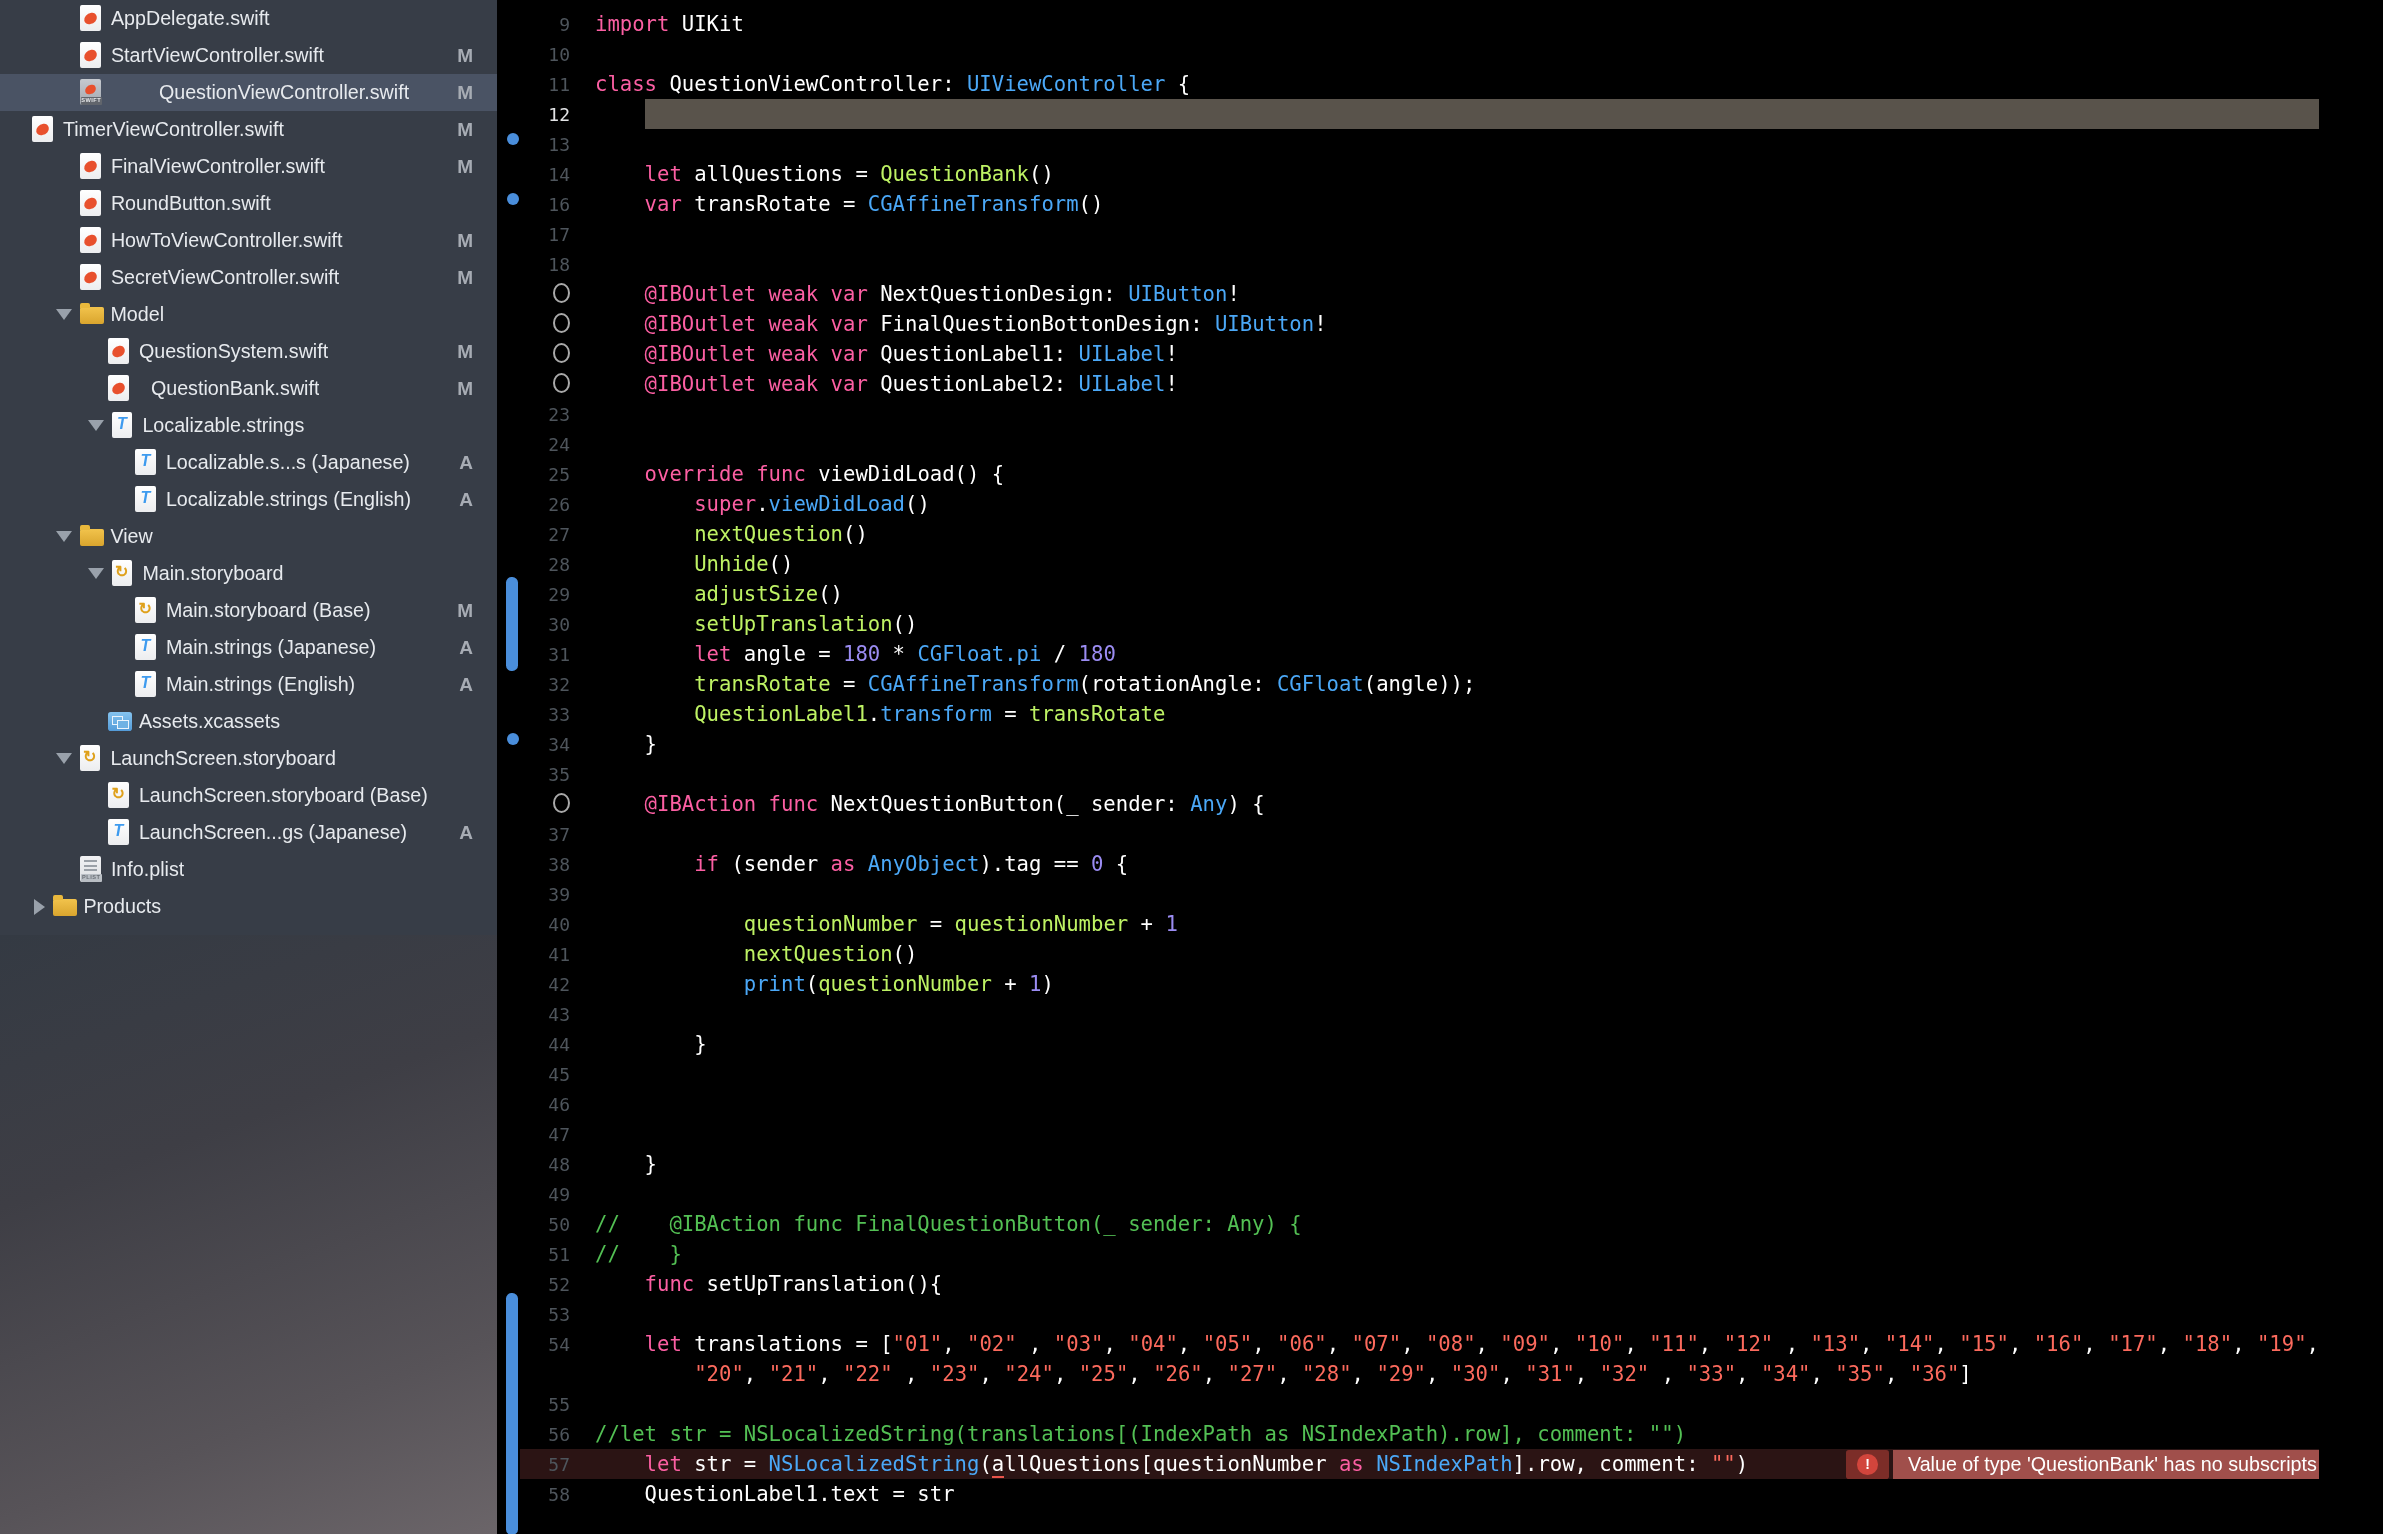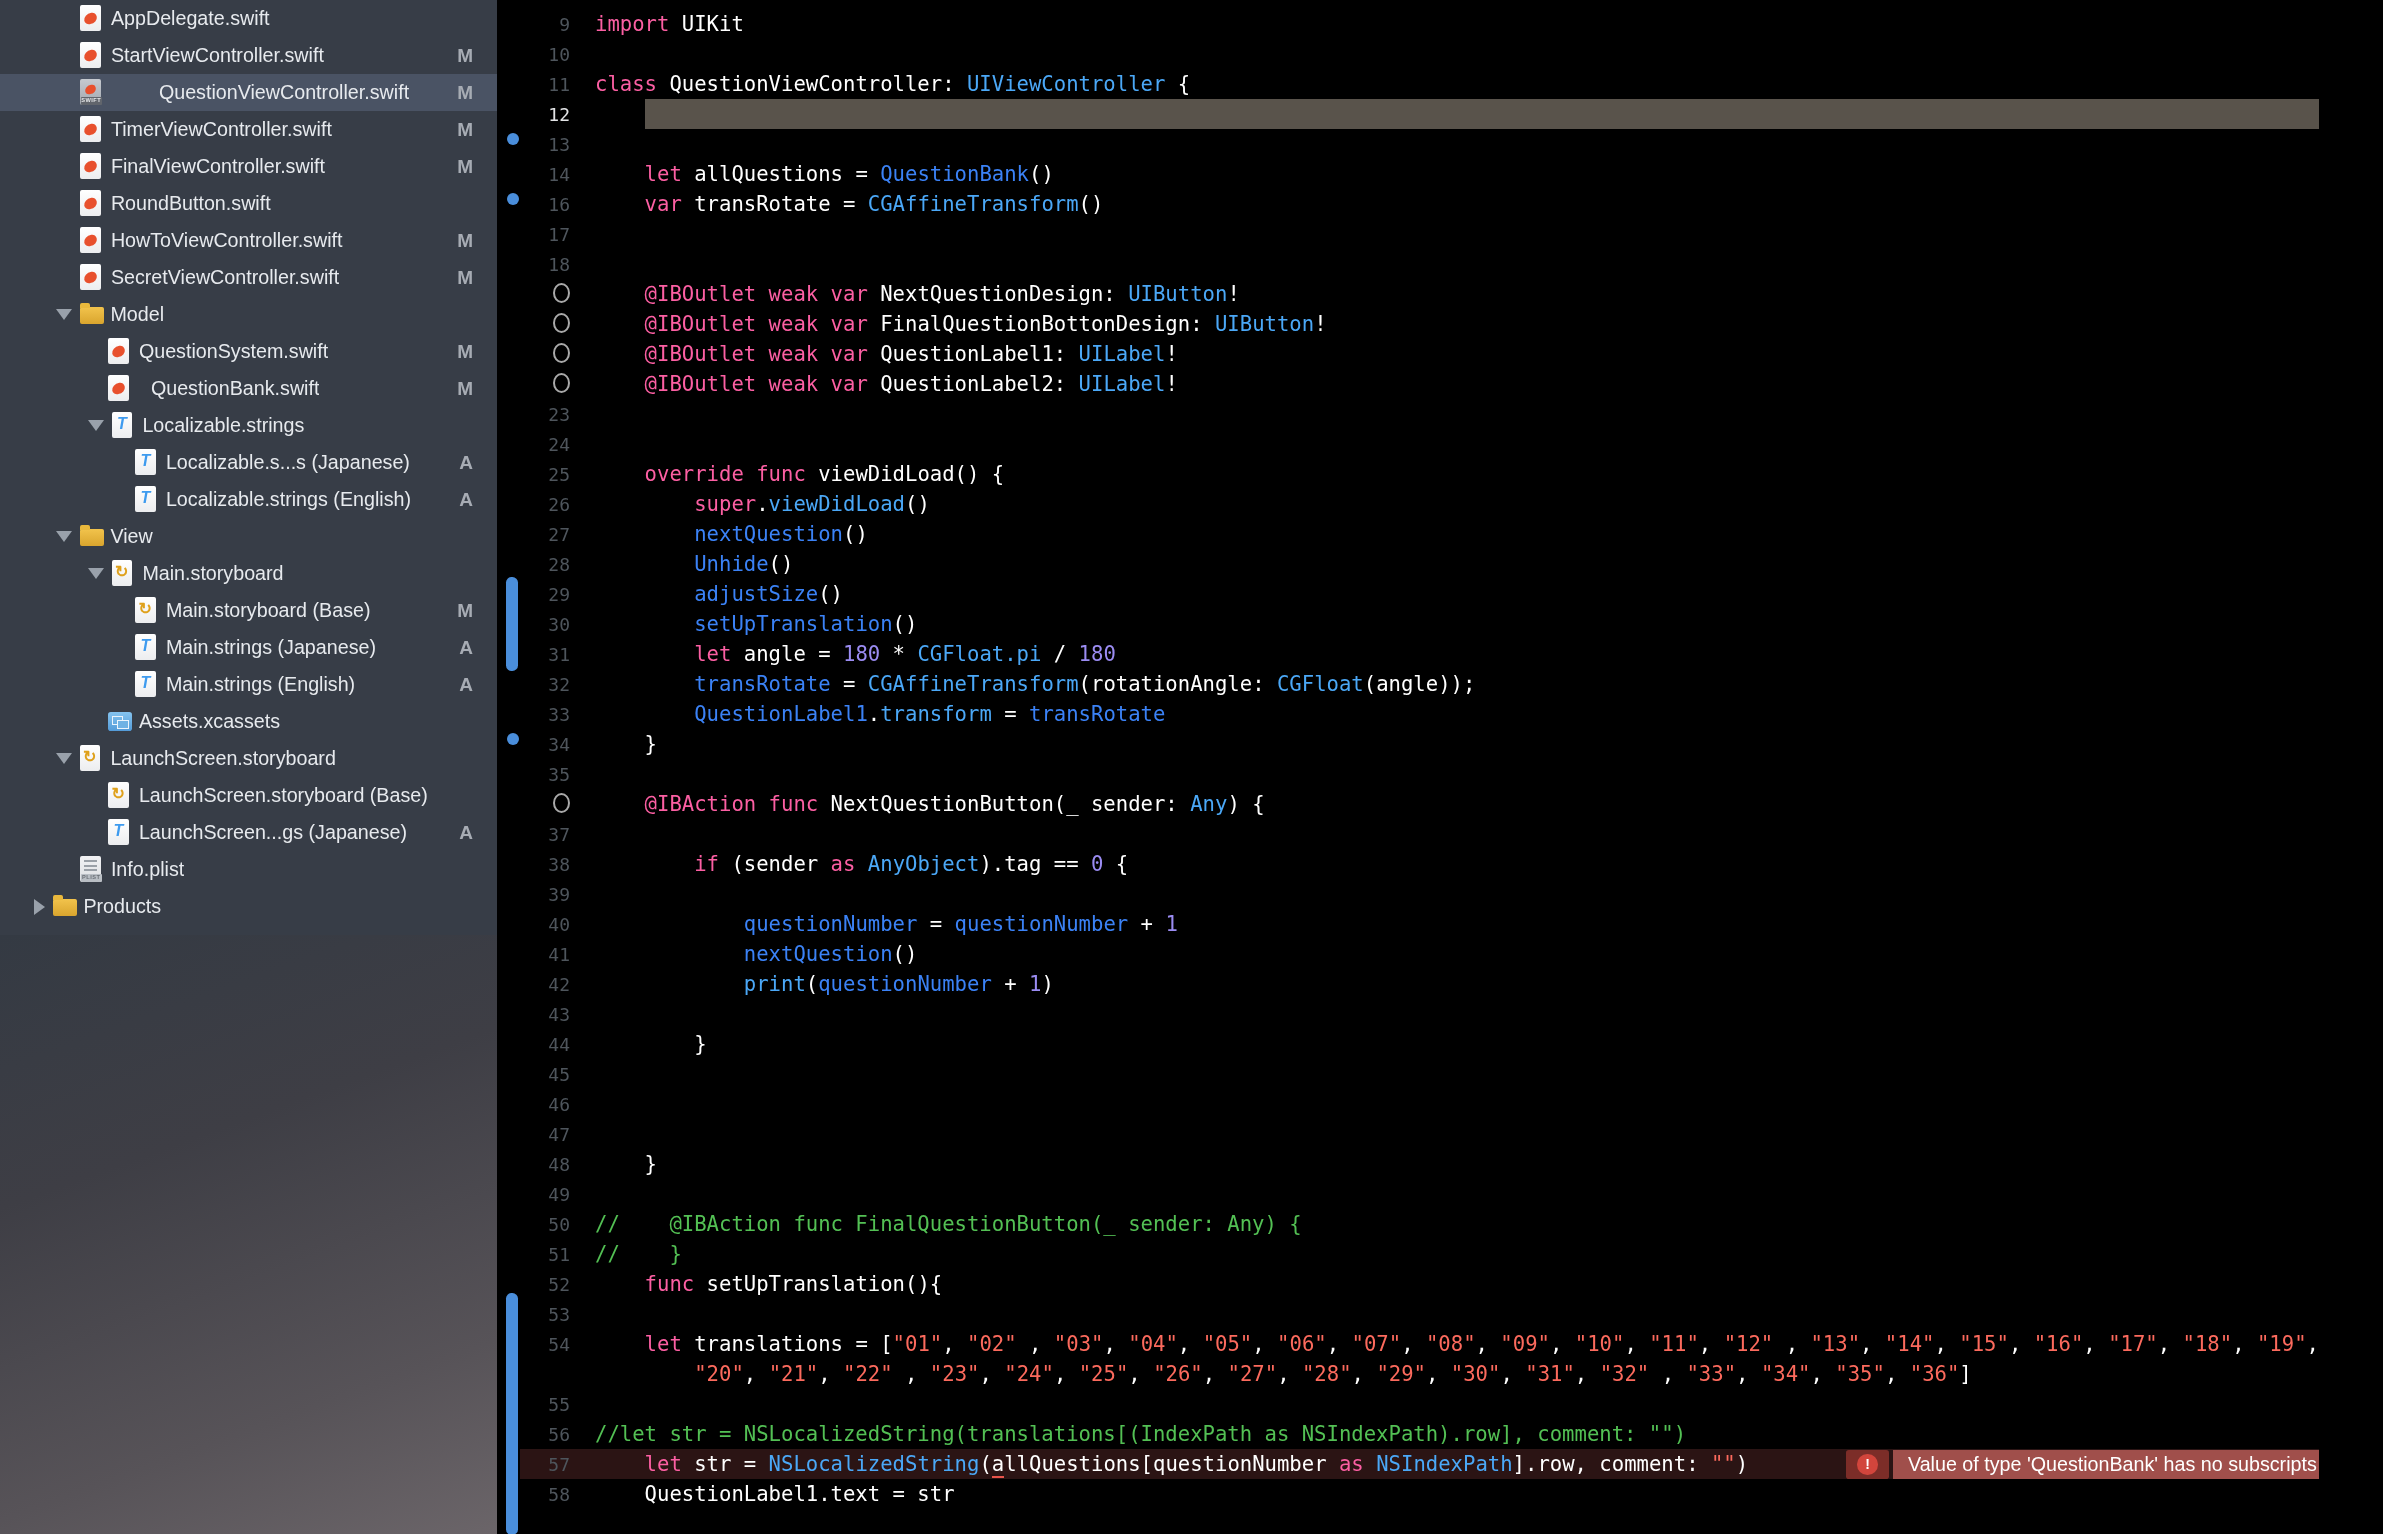--- a/index.html
+++ b/index.html
@@ -56,21 +56,21 @@
   .cursor-hl{position:absolute;left:148px;right:0;top:0;bottom:0;background:#59534B;z-index:1;}
   .err-bg{position:absolute;left:22.5px;right:0;top:0;bottom:0;background:#2B1414;z-index:0;}
   .err-icon-chip{position:absolute;left:1349px;top:0.9px;bottom:0.9px;width:43px;background:#7C2D28;
     display:flex;align-items:center;justify-content:center;border-radius:2.8px;z-index:3;}
   .err-circle{width:20.6px;height:20.6px;border-radius:50%;background:#D2453C;color:#FFF;font-size:14px;font-weight:bold;
     display:flex;align-items:center;justify-content:center;font-family:"Liberation Sans",sans-serif;}
   .err-msg-chip{position:absolute;left:1396px;right:0;top:0.9px;bottom:0.9px;background:#A04F4B;color:#FFFFFF;
     font-size:19.7px;display:flex;align-items:center;padding-left:15px;font-family:"Liberation Sans",sans-serif;z-index:3;}
   .tk-kw{color:#FC5FA3;}
   .tk-ty{color:#4BA8F7;}
-  .tk-fn{color:#3b82f6;}
+  .tk-fn{color:#bef264;}
   .tk-nu{color:#9B8CF2;}
   .tk-st{color:#FC6A5D;}
   .tk-co{color:#53C054;}
   .tk-pl{color:#FFFFFF;}
   .tk-er{color:#FFFFFF;border-bottom:2.8px solid #E8544B;}
   .chg-dot{position:absolute;width:12px;height:12px;border-radius:50%;background:#4A8EDB;z-index:4;}
   .chg-bar{position:absolute;width:11.2px;border-radius:5.6px;background:#4A8EDB;z-index:4;}
 </style>
 </head>
 <body>
@@ -95,21 +95,21 @@
         </div>
         <div class="nav-row selected" style="padding-left: 80px; gap: 48px;">
           <div class="ficon">
             <div class="page gray"></div>
             <div class="bird small"></div>
             <div class="band">SWIFT</div>
           </div>
           <span class="lbl">QuestionViewController.swift</span>
           <span class="badge">M</span>
         </div>
-        <div class="nav-row" style="padding-left: 80px;">
+        <div class="nav-row" style="padding-left: 32px;">
           <div class="ficon">
             <div class="page"></div>
             <div class="bird"></div>
           </div>
           <span class="lbl">TimerViewController.swift</span>
           <span class="badge">M</span>
         </div>
         <div class="nav-row" style="padding-left: 80px;">
           <div class="ficon">
             <div class="page"></div>

